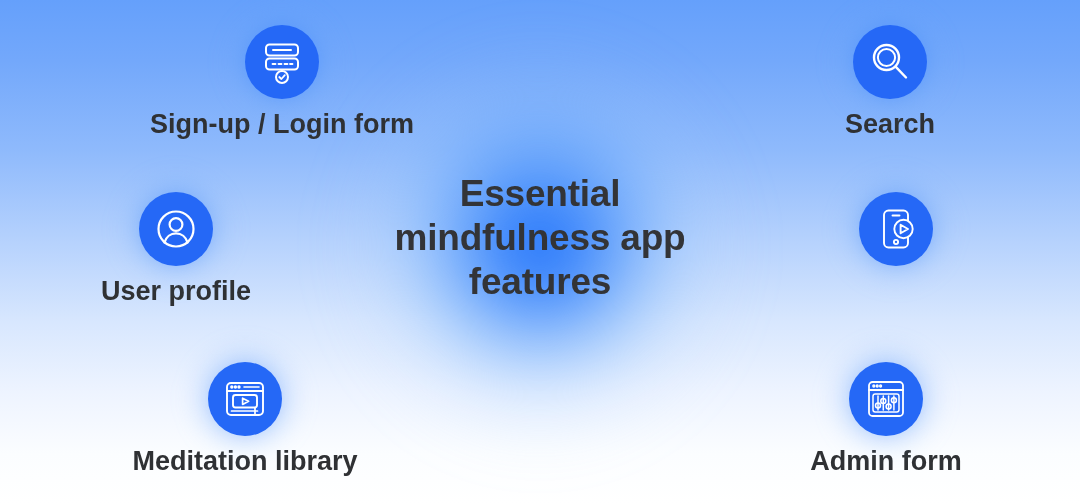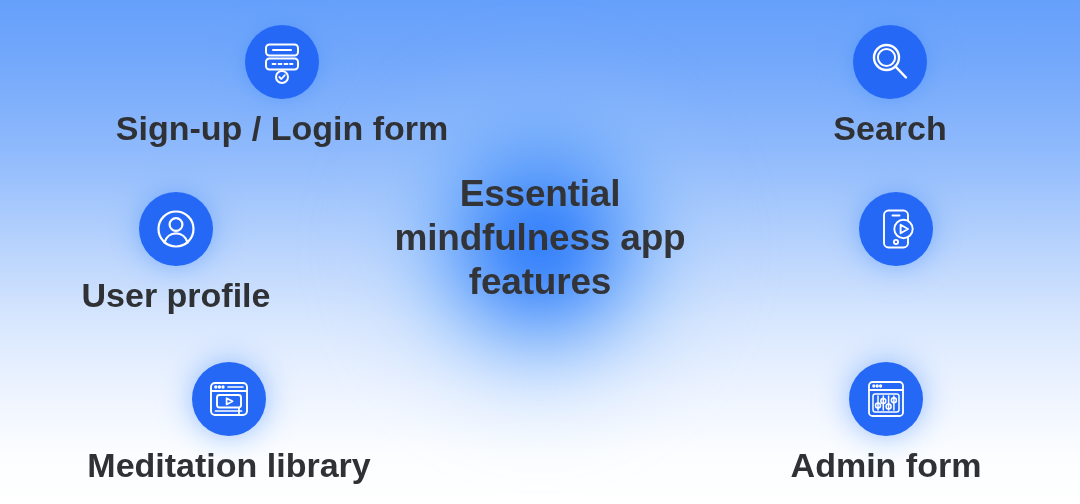--- a/index.html
+++ b/index.html
@@ -102,21 +102,21 @@
     background: #2568f6;
     display: flex;
     align-items: center;
     justify-content: center;
   }
   .icon-circle svg { display: block; }
 
   .node-label {
     margin-top: 12px;
     color: #2f3134;
-    font-size: 34px;
+    font-size: 27px;
     font-weight: 700;
     line-height: 1;
     white-space: nowrap;
   }
 </style>
 </head>
 <body>
 
 <div id="canvas">
 
@@ -184,21 +184,21 @@
           <rect x="11" y="4.5" width="24" height="37" rx="4.5"></rect>
           <line x1="19.5" y1="9.5" x2="26.5" y2="9.5"></line>
           <circle cx="23" cy="36" r="2.1"></circle>
           <circle cx="30.5" cy="23" r="9.2" fill="#2568f6"></circle>
           <polygon points="27.6,18.7 35,23 27.6,27.3" fill="none"></polygon>
         </svg>
       </div>
     </div>
   </div>
 
-  <div class="node left" style="left:68px; top:362px; width:322px;">
+  <div class="node left" style="left:84px; top:362px; width:322px;">
     <div class="icon-wrap">
       <div class="icon-glow"></div>
       <div class="icon-circle">
         <svg width="46" height="46" viewBox="0 0 46 46" fill="none" stroke="#ffffff" stroke-width="1.9" stroke-linecap="round" stroke-linejoin="round">
           <rect x="5" y="7" width="36" height="32" rx="4"></rect>
           <line x1="5" y1="15" x2="41" y2="15"></line>
           <g stroke-width="1.6">
             <circle cx="9.8" cy="11" r="0.9"></circle>
             <circle cx="13.4" cy="11" r="0.9"></circle>
             <circle cx="17" cy="11" r="0.9"></circle>

